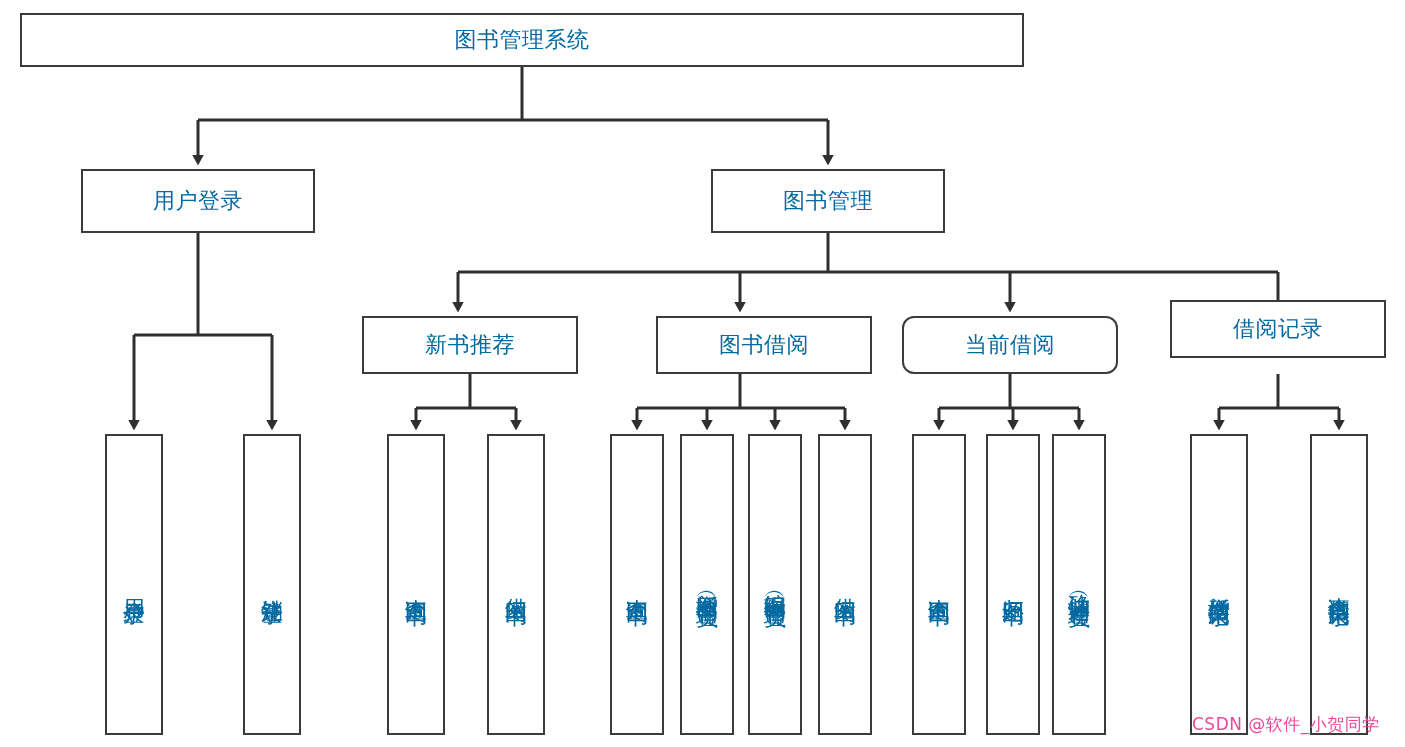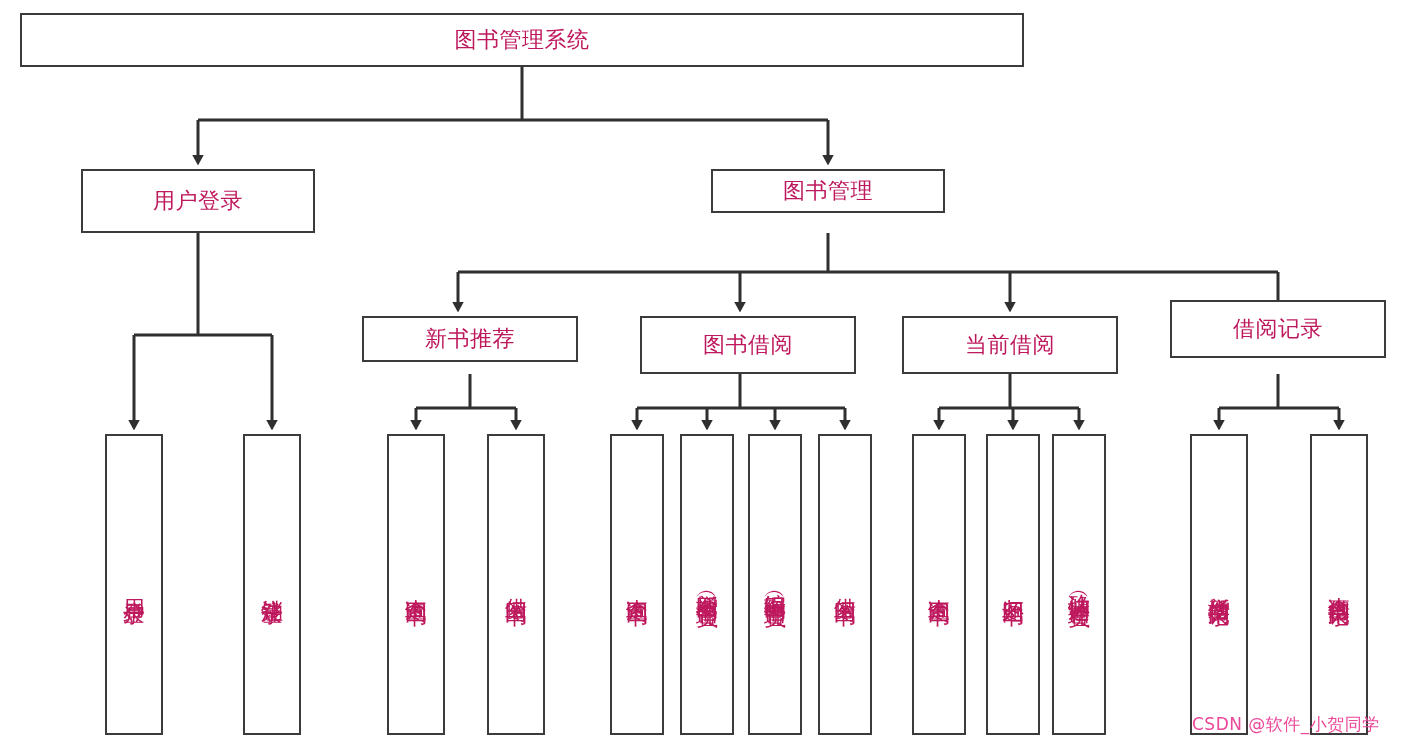--- a/index.html
+++ b/index.html
@@ -26,21 +26,21 @@
     height: 747px;
   }
   .node {
     position: absolute;
     box-sizing: border-box;
     background: #ffffff;
     border: 2px solid #3b3b3b;
     display: flex;
     align-items: center;
     justify-content: center;
-    color: #be185d;
+    color: #0369a1;
   }
   .node.h {
     
   }
   .node.v {
     
   }
   .lbl-h {
     font-size: 22px;
     line-height: 1.1;
@@ -135,31 +135,31 @@
     </g>
   </svg>
 
   <div class="node h" style="left:20px; top:13px; width:1004px; height:54px;">
     <span class="lbl-h">图书管理系统</span>
   </div>
 
   <div class="node h" style="left:81px; top:169px; width:234px; height:64px;">
     <span class="lbl-h">用户登录</span>
   </div>
-  <div class="node h" style="left:711px; top:169px; width:234px; height:44px;">
+  <div class="node h" style="left:711px; top:169px; width:234px; height:64px;">
     <span class="lbl-h">图书管理</span>
   </div>
 
-  <div class="node h" style="left:362px; top:316px; width:216px; height:46px;">
+  <div class="node h" style="left:362px; top:316px; width:216px; height:58px;">
     <span class="lbl-h">新书推荐</span>
   </div>
-  <div class="node h" style="left:640px; top:316px; width:216px; height:58px;">
+  <div class="node h" style="left:656px; top:316px; width:216px; height:58px;">
     <span class="lbl-h">图书借阅</span>
   </div>
-  <div class="node h" style="left:902px; top:316px; width:216px; height:58px;">
+  <div class="node h" style="left:902px; top:316px; width:216px; height:58px;border-radius:12px;">
     <span class="lbl-h">当前借阅</span>
   </div>
   <div class="node h" style="left:1170px; top:300px; width:216px; height:58px;">
     <span class="lbl-h">借阅记录</span>
   </div>
 
   <div class="node v" style="left:105px; top:434px; width:58px; height:301px;">
     <span class="lbl-v">用户登录</span>
   </div>
   <div class="node v" style="left:243px; top:434px; width:58px; height:301px;">

